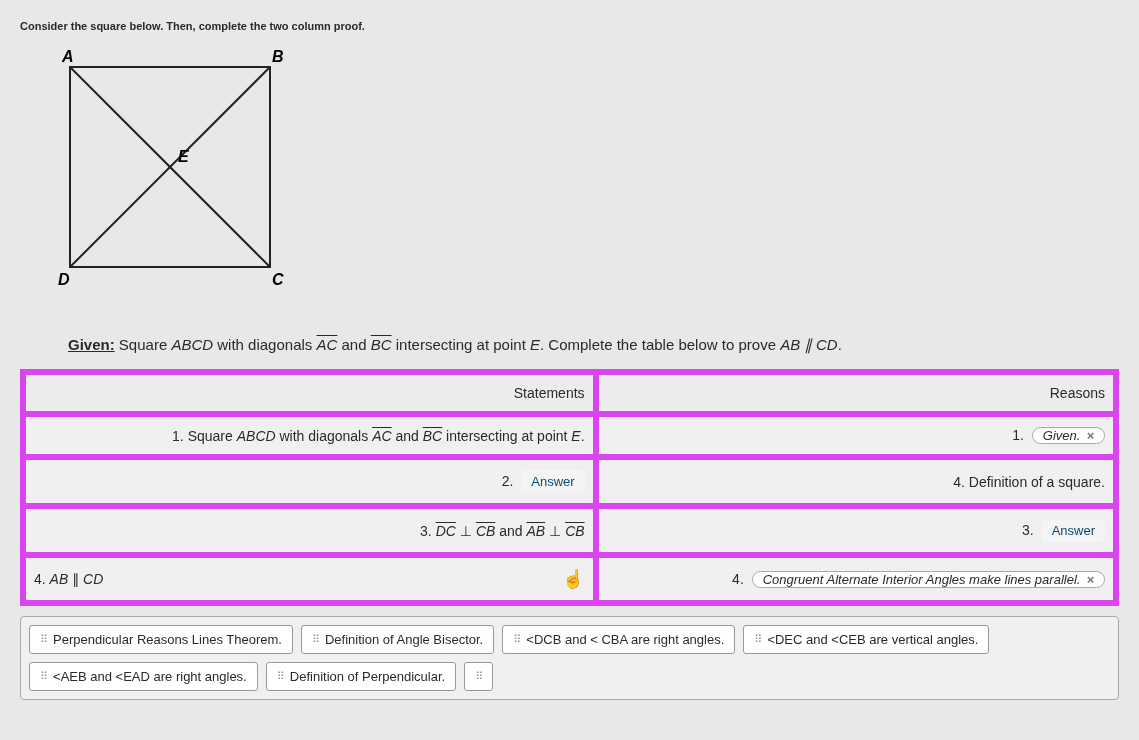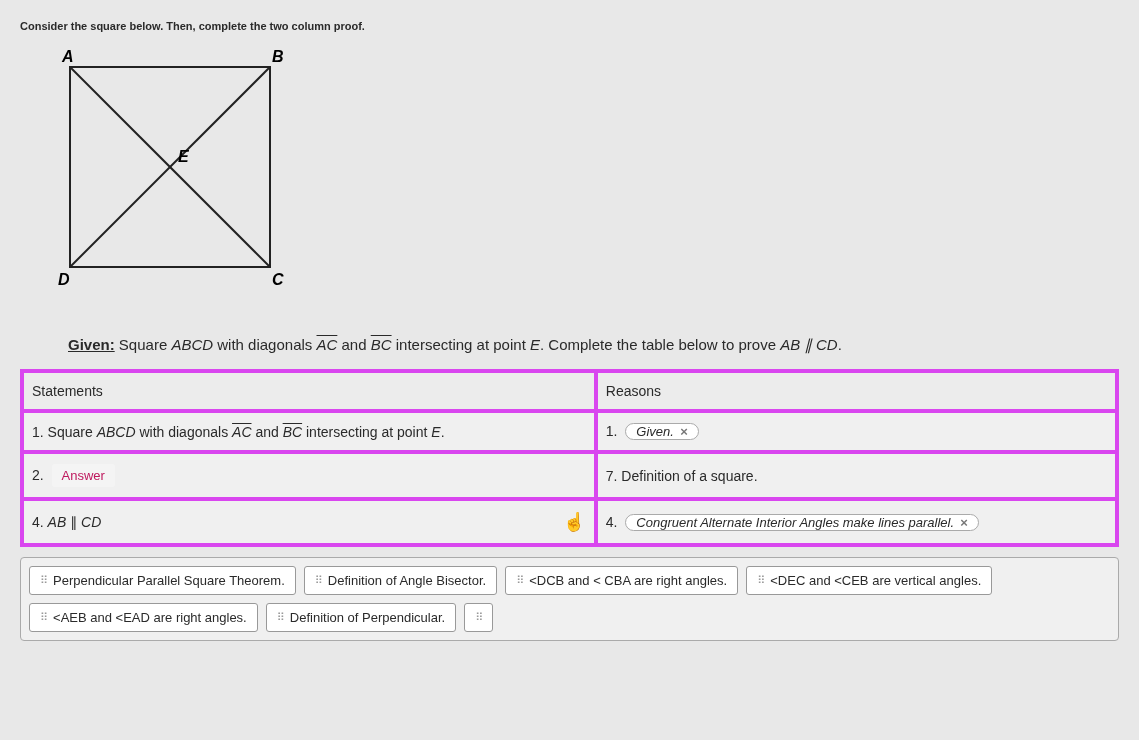--- a/index.html
+++ b/index.html
@@ -32,34 +32,34 @@
   text-decoration: overline;
   font-style: italic;
 }
 .math-it { font-style: italic; }
 table.proof {
   width: 100%;
   border-collapse: collapse;
   background: #f0f0f0;
 }
 table.proof th, table.proof td {
-  border: 4px solid #d946ef;
+  border: 6px solid #d946ef;
   padding: 10px 8px;
-  text-align: left;
+  text-align: right;
   font-size: 14px;
   vertical-align: middle;
 }
 table.proof th {
   font-weight: normal;
   background: #ececec;
 }
 .answer-slot {
   display: inline-block;
   background: #f4f4f4;
-  color: #be185d;
+  color: #0c4a6e;
   padding: 4px 10px;
   border-radius: 3px;
   font-size: 13px;
   margin-left: 4px;
 }
 .chip {
   display: inline-block;
   background: #fff;
   border: 1px solid #aaa;
   border-radius: 10px;
@@ -151,21 +151,31 @@
       <span class="chip">
         <span>Given.</span><span class="x">×</span>
       </span>
     </td>
   </tr>
   <tr>
     <td>
       <span>2.</span>
       <span class="answer-slot">Answer</span>
     </td>
-    <td>7. Definition of a square.</td>
+    <td>4. Definition of a square.</td>
+  </tr>
+  <tr>
+    <td>
+      <span>3.</span>
+      <span class="overline">DC</span><span> ⊥ </span><span class="overline">CB</span><span> and </span><span class="overline">AB</span><span> ⊥ </span><span class="overline">CB</span>
+    </td>
+    <td>
+      <span>3.</span>
+      <span class="answer-slot">Answer</span>
+    </td>
   </tr>
   <tr>
     <td>
       <div class="row-label">
         <span>
           <span>4.</span>
           <span class="math-it">AB</span><span> ∥ </span><span class="math-it">CD</span>
         </span>
         <span style="flex:1"></span>
         <span class="cursor-icon">☝</span>
@@ -178,21 +188,21 @@
       </span>
     </td>
   </tr>
 </tbody>
   </table>
 
 <div class="options">
   <div class="option-row">
     <div class="option-tile">
         <span class="grip">⠿</span>
-        <span>Perpendicular Parallel Square Theorem.</span>
+        <span>Perpendicular Reasons Lines Theorem.</span>
       </div>
     <div class="option-tile">
         <span class="grip">⠿</span>
         <span>Definition of Angle Bisector.</span>
       </div>
     <div class="option-tile">
         <span class="grip">⠿</span>
         <span>&lt;DCB and &lt; CBA are right angles.</span>
       </div>
     <div class="option-tile">

